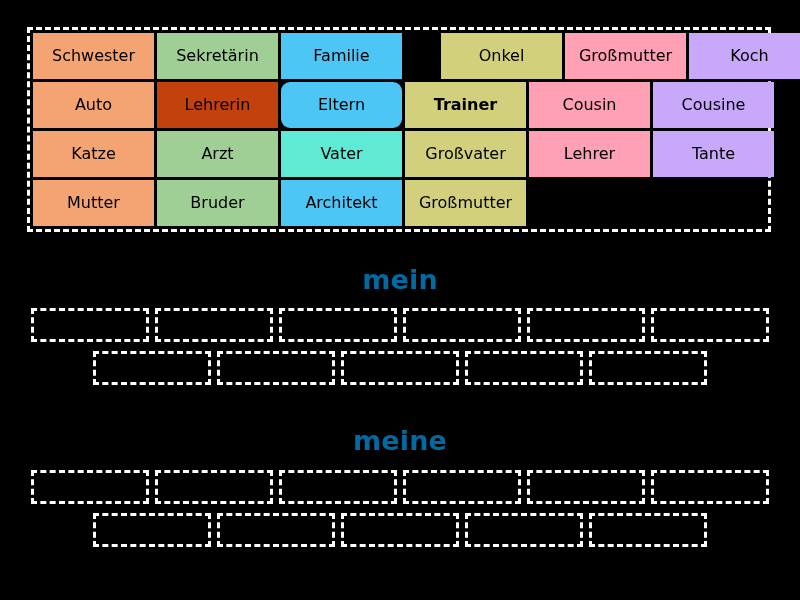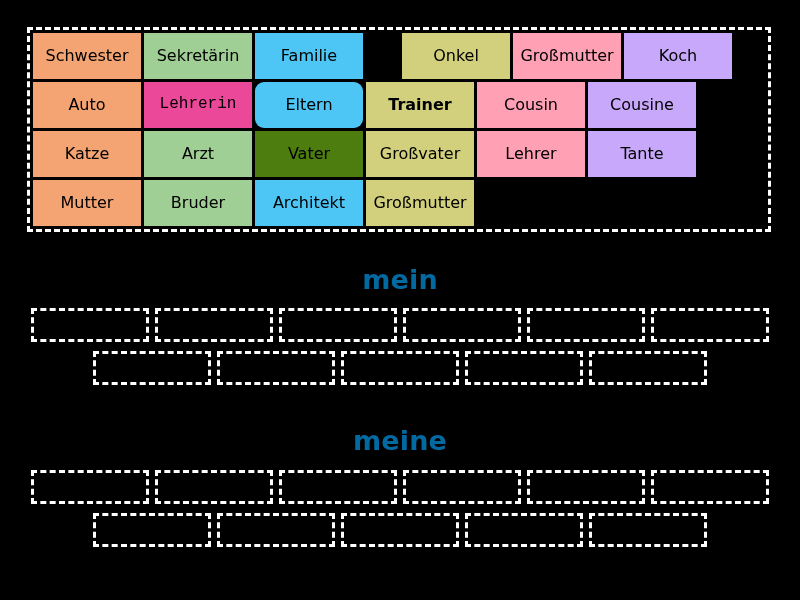--- a/index.html
+++ b/index.html
@@ -34,21 +34,21 @@
     height: 100%;
     gap: 3px;
   }
   .bank-row {
     display: flex;
     flex: 1 1 0;
     gap: 3px;
   }
   .tile {
     flex: 0 0 auto;
-    width: 108px;
+    width: 121px;
     display: flex;
     align-items: center;
     justify-content: center;
     color: #000000;
     font-size: 16px;
     line-height: 1.1;
     text-align: center;
     white-space: nowrap;
     overflow: hidden;
     box-sizing: border-box;
@@ -105,31 +105,31 @@
       <div class="tile" style="background: rgb(244, 164, 114);">Schwester</div>
       <div class="tile" style="background: rgb(160, 207, 150);">Sekretärin</div>
       <div class="tile" style="background: rgb(78, 198, 245);">Familie</div>
       <div class="tile" style="background: rgb(210, 208, 125); margin-left: 36px;">Onkel</div>
       <div class="tile" style="background: rgb(255, 160, 180);">Großmutter</div>
       <div class="tile" style="background: rgb(200, 168, 250);">Koch</div>
     </div>
 
     <div class="bank-row">
       <div class="tile" style="background: rgb(244, 164, 114);">Auto</div>
-      <div class="tile" style="background: #ec4899; font-family: Liberation Mono, monospace;">Lehrerin</div>
+      <div class="tile" style="background: #c2410c;">Lehrerin</div>
       <div class="tile" style="background: rgb(78, 198, 245); border-radius: 9px;">Eltern</div>
       <div class="tile" style="background: rgb(210, 208, 125); font-weight: bold;">Trainer</div>
       <div class="tile" style="background: rgb(255, 160, 180);">Cousin</div>
       <div class="tile" style="background: rgb(200, 168, 250);">Cousine</div>
     </div>
 
     <div class="bank-row">
       <div class="tile" style="background: rgb(244, 164, 114);">Katze</div>
       <div class="tile" style="background: rgb(160, 207, 150);">Arzt</div>
-      <div class="tile" style="background: #4d7c0f;">Vater</div>
+      <div class="tile" style="background: #5eead4;">Vater</div>
       <div class="tile" style="background: rgb(210, 208, 125);">Großvater</div>
       <div class="tile" style="background: rgb(255, 160, 180);">Lehrer</div>
       <div class="tile" style="background: rgb(200, 168, 250);">Tante</div>
     </div>
 
     <div class="bank-row">
       <div class="tile" style="background: rgb(244, 164, 114);">Mutter</div>
       <div class="tile" style="background: rgb(160, 207, 150);">Bruder</div>
       <div class="tile" style="background: rgb(78, 198, 245);">Architekt</div>
       <div class="tile" style="background: rgb(210, 208, 125);">Großmutter</div>

